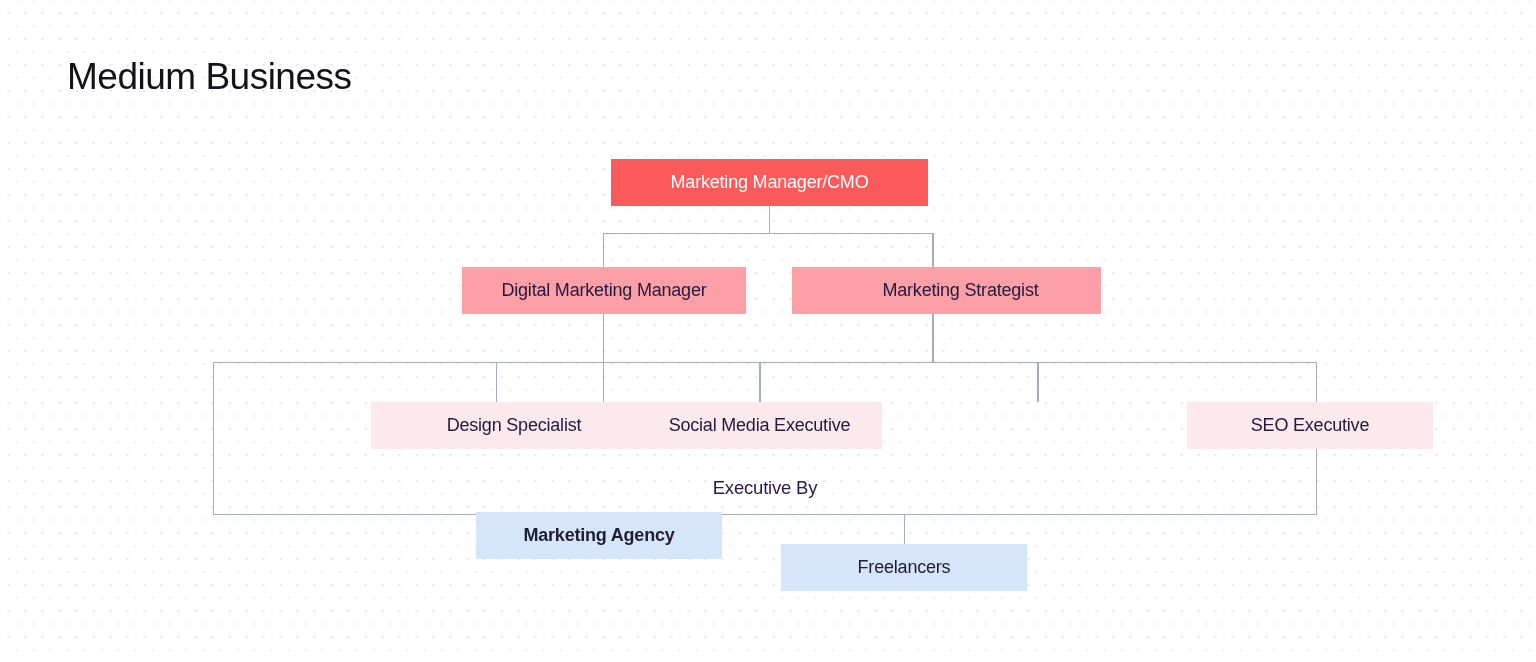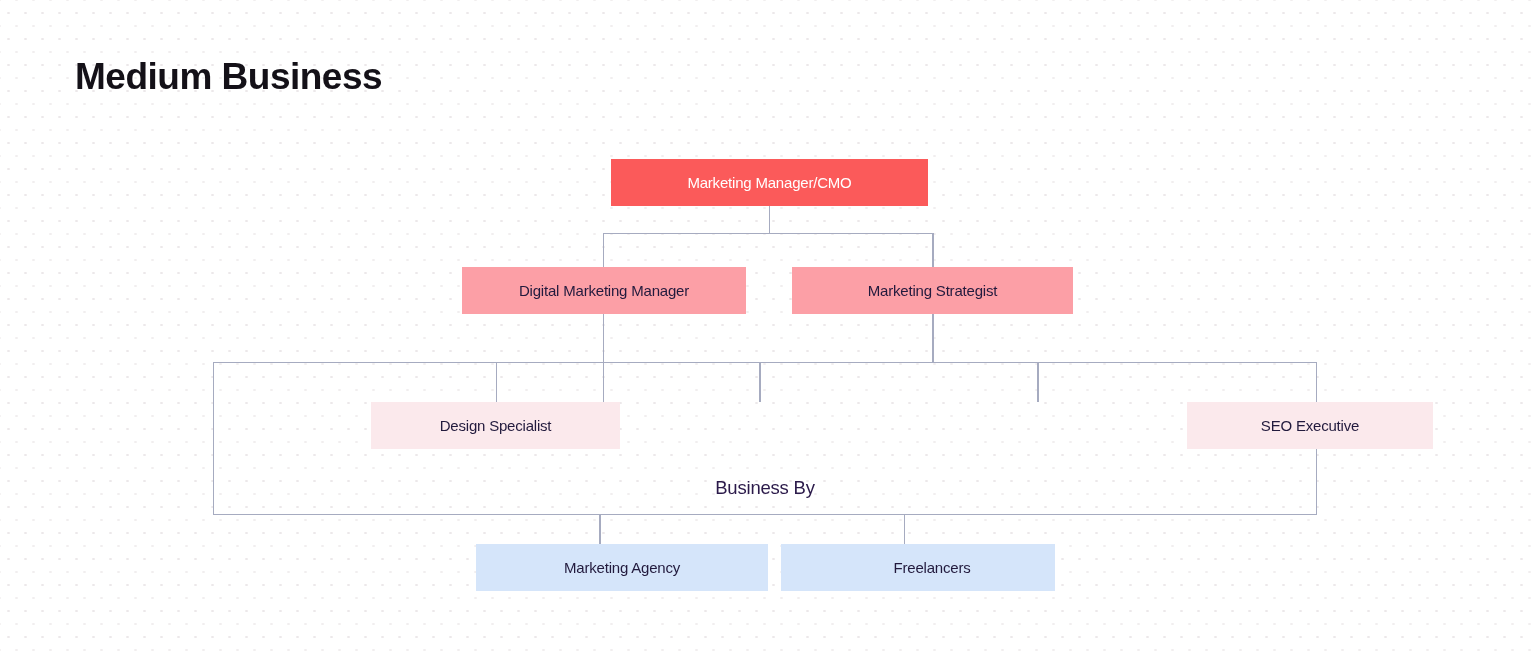--- a/index.html
+++ b/index.html
@@ -9,27 +9,27 @@
     overflow:hidden;
     background-color:#ffffff;
     background-image:
       radial-gradient(circle, #ece8ea 1px, transparent 1.4px),
       radial-gradient(circle, #f1eeef 1px, transparent 1.4px);
     background-size:17px 26px, 17px 26px;
     background-position:0 0, 8px 13px;
     font-family:"Liberation Sans", sans-serif;
   }
   .title{
-    position:absolute;left:75px;top:56px;margin:0;
-    font-size:37px;font-weight:700;letter-spacing:-0.5px;
+    position:absolute;left:67px;top:56px;margin:0;
+    font-size:37px;font-weight:400;letter-spacing:-0.5px;
     color:#141118;z-index:3;
   }
   .node{
     position:absolute;height:47px;line-height:47px;
-    text-align:center;font-size:15px;font-weight:500;
+    text-align:center;font-size:18px;font-weight:500;
     letter-spacing:-0.2px;z-index:2;white-space:nowrap;
     color:var(--box-text);
   }
   .lv1{background:var(--level1-bg);color:var(--level1-text);}
   .lv2{background:var(--level2-bg);}
   .lv3{background:var(--level3-bg);}
   .lv4{background:var(--level4-bg);}
   .line{position:absolute;background:var(--connector);z-index:1;}
   .vline{width:1.5px;}
   .hline{height:1.5px;}
@@ -61,23 +61,24 @@
   <div class="line vline" style="left:495.5px;top:362px;height:40px;"></div>
   <div class="line vline" style="left:759px;top:362px;height:40px;"></div>
   <div class="line vline" style="left:1037px;top:362px;height:40px;"></div>
 
   <div class="line vline" style="left:599px;top:515px;height:29px;"></div>
   <div class="line vline" style="left:903.5px;top:515px;height:29px;"></div>
 
   <div class="node lv1" style="left:611px;top:159px;width:317px;">Marketing Manager/CMO</div>
 
   <div class="node lv2" style="left:462px;top:267px;width:284px;">Digital Marketing Manager</div>
-  <div class="node lv2" style="left:792px;top:267px;width:281px;">Marketing Strategist</div>
+  <div class="node lv2" style="left:792px;top:267px;width:281px;padding-left:28px;">Marketing Strategist</div>
 
-  <div class="node lv3" style="left:371px;top:402px;width:249px;">Design Specialist</div>
+  <div class="node lv3" style="left:371px;top:402px;width:286px;">Design Specialist</div>
+  <div class="node lv3" style="left:637px;top:402px;width:245px;">Social Media Executive</div>
   <div class="node lv3" style="left:1187px;top:402px;width:246px;">SEO Executive</div>
 
-  <div class="supported-by">Business By</div>
+  <div class="supported-by">Executive By</div>
 
-  <div class="node lv4" style="left:476px;top:544px;width:292px;">Marketing Agency</div>
-  <div class="node lv4" style="left:781px;top:544px;width:246px;padding-left:28px;">Freelancers</div>
+  <div class="node lv4" style="left:476px;top:512px;width:246px;font-weight:bold;">Marketing Agency</div>
+  <div class="node lv4" style="left:781px;top:544px;width:246px;">Freelancers</div>
 
 </div>
 
 </body></html>

